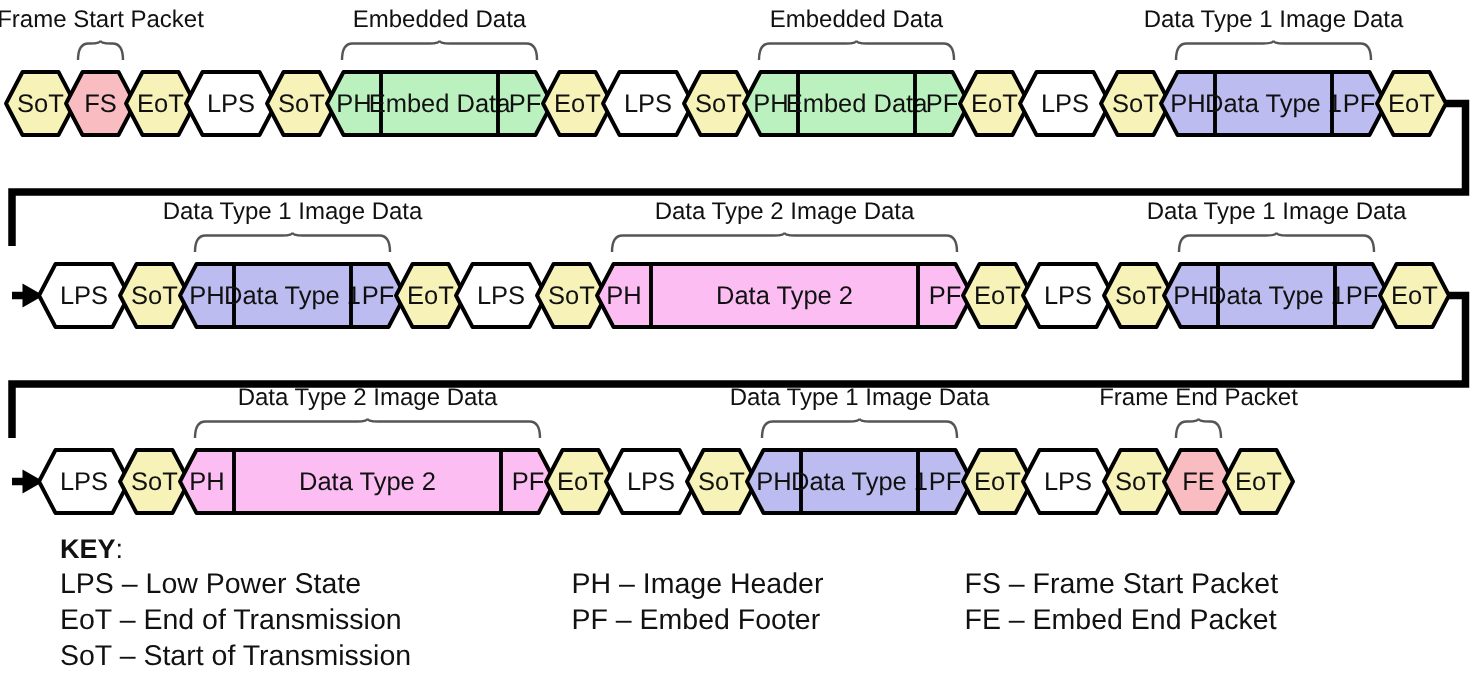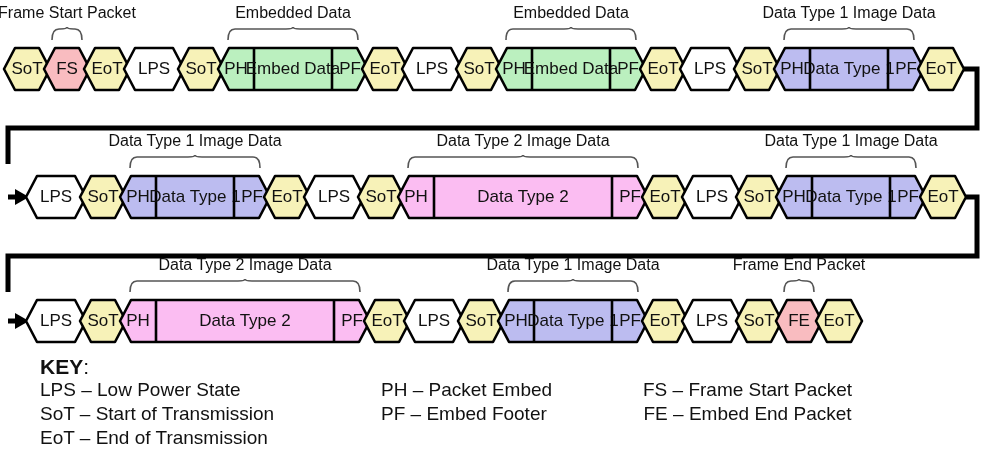--- a/index.html
+++ b/index.html
@@ -6,27 +6,27 @@
   body{
     width:989px;height:458px;position:relative;overflow:hidden;
     font-family:"Liberation Sans","DejaVu Sans",sans-serif;
     color:#111;
   }
   #stage{position:absolute;left:0;top:0;width:989px;height:458px;}
   #svgroot{position:absolute;left:0;top:0;}
 
   
   .key-block{position:absolute;left:40px;top:356px;width:930px;}
-  .key-title{font-size:21px;line-height:21px;}
+  .key-title{font-size:18px;line-height:21px;}
   .key-title b{font-weight:bold;}
   .key-cols{position:relative;height:72px;margin-top:1px;}
   .key-col{position:absolute;top:0;}
   .key-col.c1{left:0px;}
   .key-col.c2{left:341px;}
-  .key-col.c3{left:603px;text-align:center;}
+  .key-col.c3{left:603px;}
   .key-row{font-size:19px;line-height:24px;white-space:nowrap;}
 </style>
 </head>
 <body>
 
 <div id="stage">
   <svg id="svgroot" width="989" height="360" viewBox="0 0 989 360">
       <g>
         <path d="M964,69 L977,69 L977,128 L8,128 L8,164" fill="none" stroke="#000" stroke-width="5"></path>
         <path d="M15,48 L39,48 L50,69 L39,90 L15,90 L4,69 Z" fill="#f7f2b8" stroke="#000" stroke-width="2.6" stroke-linejoin="round"></path>
@@ -171,25 +171,25 @@
       </g>
     </svg>
 
   <div class="key-block">
     <div class="key-title">
       <b>KEY</b><span>:</span>
     </div>
     <div class="key-cols">
       <div class="key-col c1">
         <div class="key-row">LPS – Low Power State</div>
+        <div class="key-row">EoT – End of Transmission</div>
         <div class="key-row">SoT – Start of Transmission</div>
-        <div class="key-row">EoT – End of Transmission</div>
       </div>
       <div class="key-col c2">
-        <div class="key-row">PH – Packet Embed</div>
+        <div class="key-row">PH – Image Header</div>
         <div class="key-row">PF – Embed Footer</div>
       </div>
       <div class="key-col c3">
         <div class="key-row">FS – Frame Start Packet</div>
         <div class="key-row">FE – Embed End Packet</div>
       </div>
     </div>
   </div>
 </div>
 

